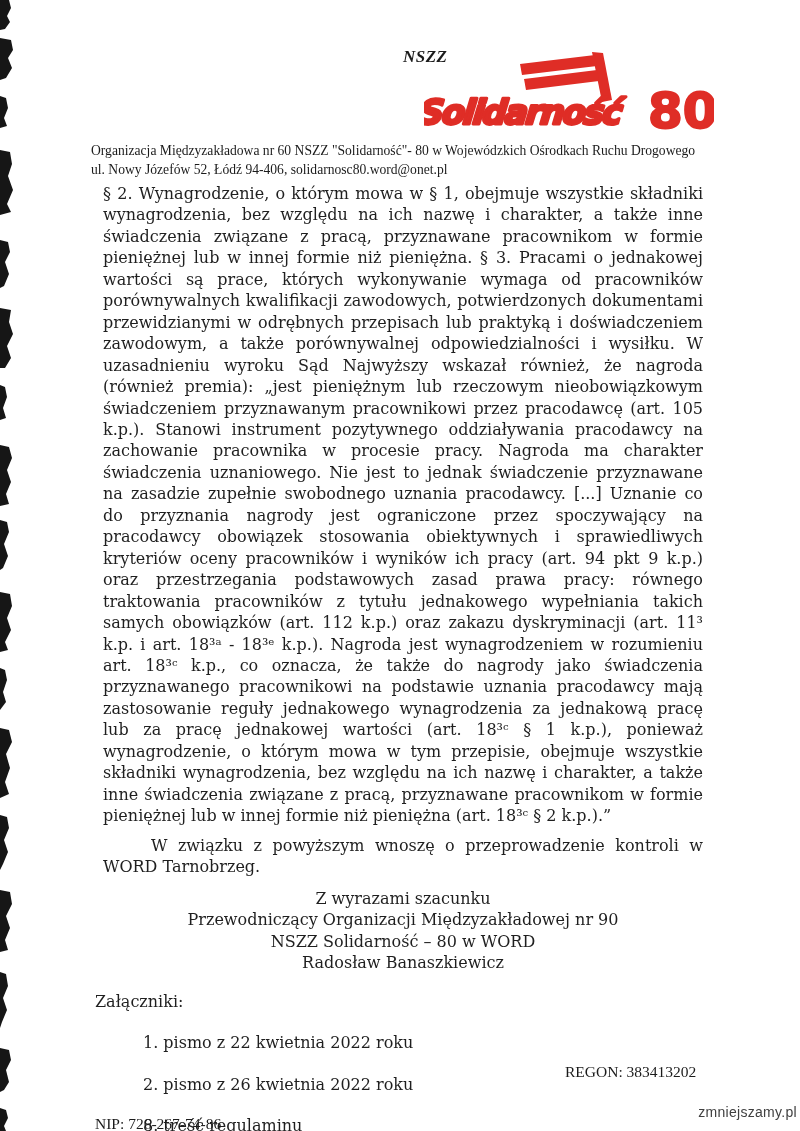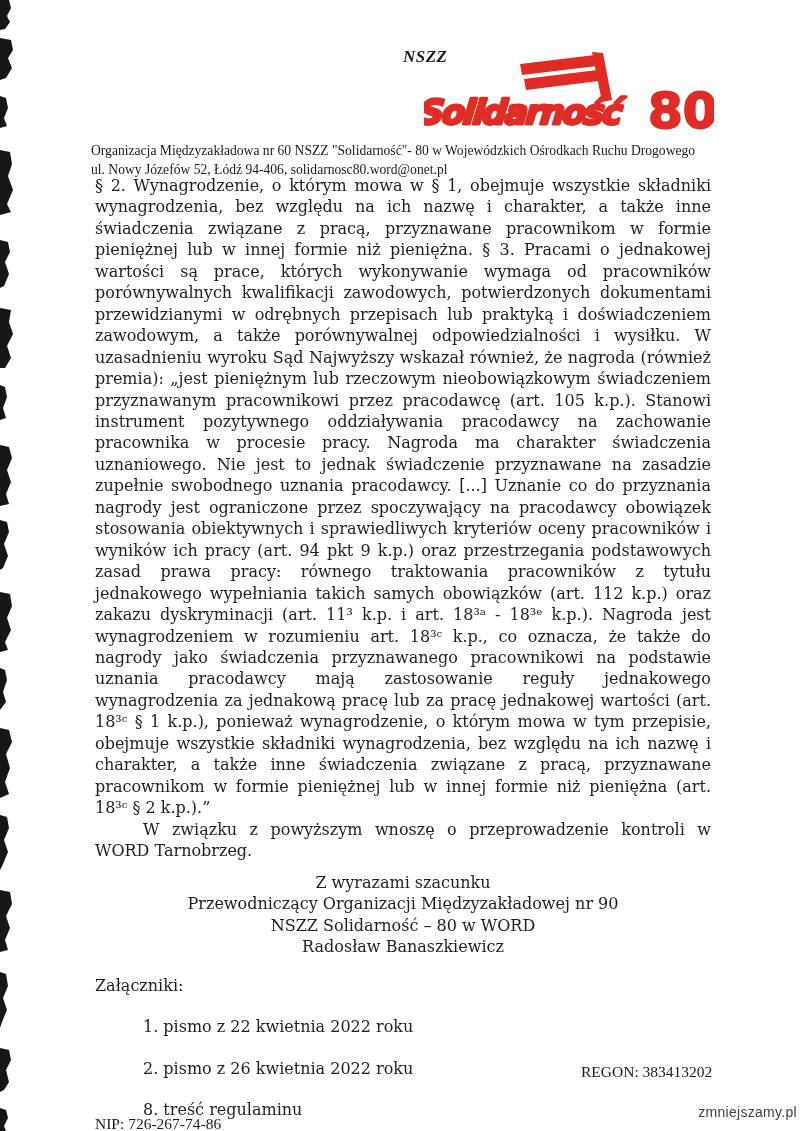--- a/index.html
+++ b/index.html
@@ -31,36 +31,36 @@
     font-size:13.6px;line-height:18.5px;color:#1b1b1b;
     white-space:nowrap;
   }
 
   
   .doc-body{
     position:absolute;left:95px;top:175px;width:616px;
     font-family:"DejaVu Serif", serif;
     font-size:16px;line-height:21.45px;color:#1f1f1f;
   }
-  .doc-body p{margin:0;}
+  .doc-body p{margin:8px;}
   .para-main{text-align:justify;}
   .para-request{text-align:justify;text-indent:48px;}
   .signature-block{text-align:center;margin-top:10px;line-height:21.6px;}
   .attachments{margin-top:17px;}
   .attachments .item, .cc .item{padding-left:48px;margin-top:20px;}
   .cc{margin-top:29px;}
 
   
   .footer-nip{
     position:absolute;left:95px;top:1115px;
     font-family:"Liberation Serif", serif;font-size:15.5px;color:#1b1b1b;
   }
   .footer-regon{
     position:absolute;left:565px;top:1063px;
-    font-family:"Liberation Serif", serif;font-size:15.5px;color:#1b1b1b;margin-left:16px;
+    font-family:"Liberation Serif", serif;font-size:15.5px;color:#1b1b1b;
   }
   .watermark{
     position:absolute;right:3px;top:1104px;
     font-family:"Liberation Sans", sans-serif;
     font-size:14px;color:#404040;letter-spacing:.3px;
   }
 </style>
 </head>
 <body>
 

